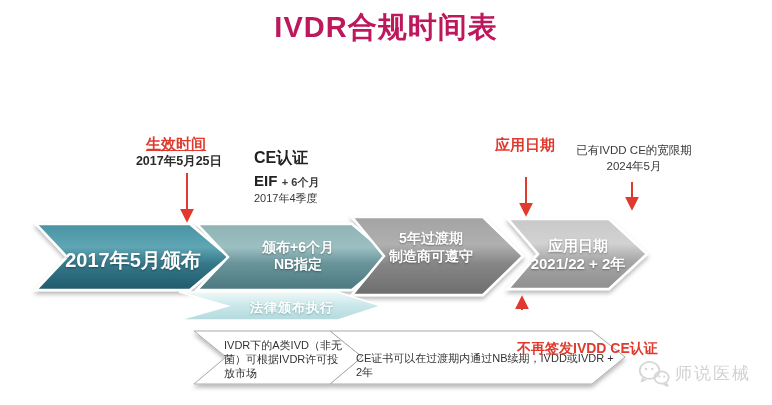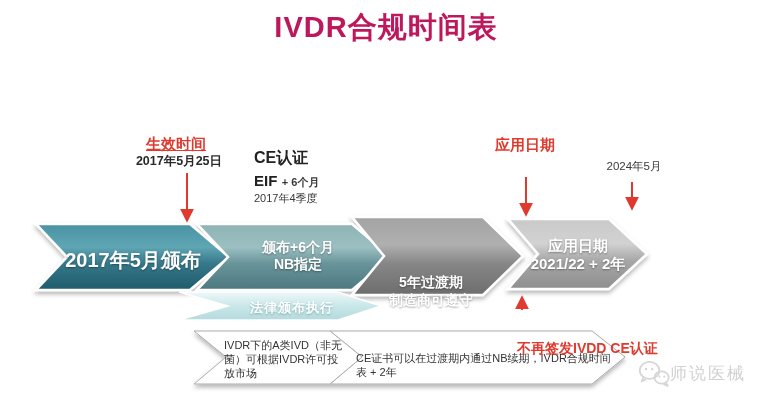--- a/index.html
+++ b/index.html
@@ -25,21 +25,21 @@
     color:#ffffff;text-shadow:0 1px 2px rgba(0,0,0,.35);
     text-align:center;font-weight:bold;
   }
   .law-text{
     color:#ffffff;text-shadow:0 1px 2px rgba(90,140,145,.6);
     font-size:13px;font-weight:bold;text-align:center;letter-spacing:1px;
   }
   .note-text{font-size:11px;color:#333;line-height:14px;}
   .no-ce{font-size:14px;font-weight:bold;margin-top:28px;}
   .watermark{
-    left:638px;top:360px;display:flex;align-items:center;
+    left:638px;top:360px;display:flex;align-items:center;gap:5px;
     color:#d2d2d2;font-size:17px;letter-spacing:2px;
   }
 </style>
 </head>
 <body>
 
 <div id="canvas">
 
   <svg id="shape-layer" viewBox="0 0 772 405" xmlns="http://www.w3.org/2000/svg">
     <defs>
@@ -107,43 +107,44 @@
 
   <div class="abs nb-title" style="left:254px;top:148px;">CE认证</div>
   <div class="abs" style="left:254px;top:172px;">
     <span class="nb-eif">EIF</span>
     <span class="nb-eif-suffix">+ 6个月</span>
   </div>
   <div class="abs small-label" style="left:254px;top:191px;font-size:11px;">2017年4季度</div>
 
   <div class="abs red red-label center" style="left:486px;top:136px;width:78px;">应用日期</div>
 
+  <div class="abs small-label center" style="left:574px;top:143px;width:120px;">已有IVDD CE的宽限期</div>
   <div class="abs small-label center" style="left:574px;top:159px;width:120px;">2024年5月</div>
 
   <div class="abs arrow-text" style="left:55px;top:247px;width:156px;font-size:20px;">2017年5月颁布</div>
 
   <div class="abs arrow-text" style="left:233px;top:239px;width:130px;font-size:14px;line-height:17px;">
     <div>颁布+6个月</div>
     <div>NB指定</div>
   </div>
 
-  <div class="abs arrow-text" style="left:367px;top:229px;width:128px;font-size:14px;line-height:18px;margin-top:44px;">
+  <div class="abs arrow-text" style="left:367px;top:229px;width:128px;font-size:14px;line-height:18px;">
     <div>5年过渡期</div>
     <div>制造商可遵守</div>
   </div>
 
   <div class="abs arrow-text" style="left:520px;top:237px;width:116px;font-size:15px;line-height:18px;">
     <div>应用日期</div>
     <div>2021/22 + 2年</div>
   </div>
 
   <div class="abs note-text" style="left:224px;top:338px;width:124px;">IVDR下的A类IVD（非无菌）可根据IVDR许可投放市场</div>
 
   <div class="abs law-text" style="left:212px;top:299px;width:160px;">法律颁布执行</div>
-  <div class="abs note-text" style="left:356px;top:351px;width:262px;">CE证书可以在过渡期内通过NB续期，IVDR合规时间表 + 2年</div>
+  <div class="abs note-text" style="left:356px;top:351px;width:262px;">CE证书可以在过渡期内通过NB续期，IVDD或IVDR + 2年</div>
 
   <div class="abs red no-ce" style="left:517px;top:312px;">不再签发IVDD CE认证</div>
 
   <div class="abs watermark">
     <svg width="32" height="27" viewBox="0 0 36 30">
       <ellipse cx="13" cy="11.5" rx="11" ry="9.5" fill="none" stroke="#d6d6d6" stroke-width="2"></ellipse>
       <circle cx="9" cy="10" r="1.4" fill="#d6d6d6"></circle>
       <circle cx="16" cy="10" r="1.4" fill="#d6d6d6"></circle>
       <path d="M6,19.5 L4,24 L9,21.5" fill="none" stroke="#d6d6d6" stroke-width="2" stroke-linejoin="round"></path>
       <ellipse cx="26.5" cy="19.5" rx="8" ry="7" fill="none" stroke="#d6d6d6" stroke-width="2"></ellipse>

